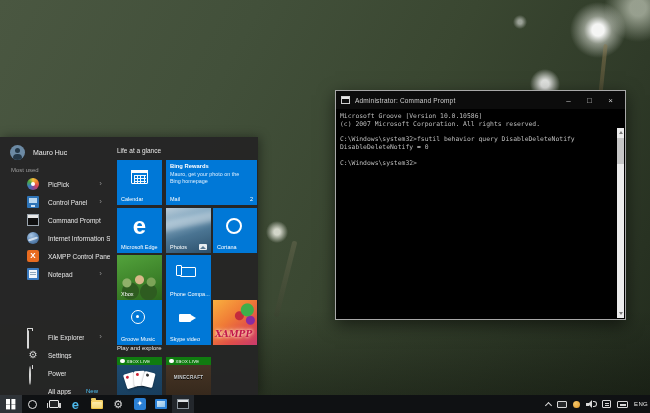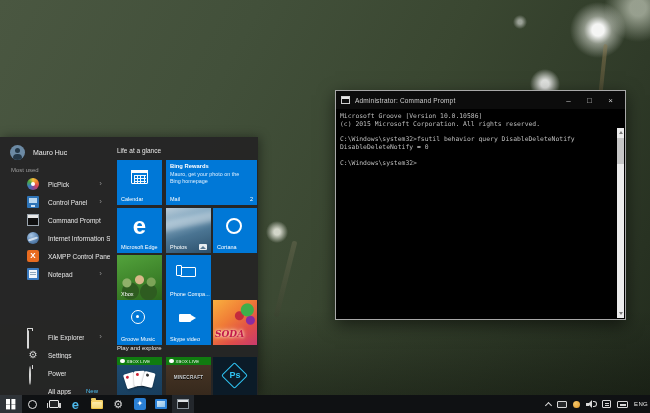--- a/index.html
+++ b/index.html
@@ -208,21 +208,21 @@
       <span class="cmd-title-icon"></span>
       <span class="cmd-title">Administrator: Command Prompt</span>
       <span class="cmd-controls">
         <span class="cmd-ctl">–</span>
         <span class="cmd-ctl">□</span>
         <span class="cmd-ctl">×</span>
       </span>
     </div>
     <div class="cmd-body">
       <div class="cmd-line">Microsoft Groove [Version 10.0.10586]</div>
-      <div class="cmd-line">(c) 2015 Microsoft Corporation. All rights reserved.</div>
+      <div class="cmd-line">(c) 2007 Microsoft Corporation. All rights reserved.</div>
       <div class="cmd-line"></div>
       <div class="cmd-line">C:\Windows\system32&gt;fsutil behavior query DisableDeleteNotify</div>
       <div class="cmd-line">DisableDeleteNotify = 0</div>
       <div class="cmd-line"></div>
       <div class="cmd-line">C:\Windows\system32&gt;</div>
       <div class="cmd-scrollbar">
         <span class="sb-arrow sb-up"></span>
         <span class="sb-thumb"></span>
         <span class="sb-arrow sb-down"></span>
       </div>
@@ -332,21 +332,21 @@
       <span class="groove-ring"></span>
       <span class="tile-label">Groove Music</span>
     </div>
 
     <div class="tile t-skype">
       <span class="skype-cam"></span>
       <span class="tile-label">Skype video</span>
     </div>
 
     <div class="tile t-soda">
-      <span class="soda-text">SODA</span>
+      <span class="soda-text">XAMPP</span>
     </div>
 
     <div class="tiles-header" style="left:117px; top:208px; font-size:6px;">Play and explore</div>
 
     <div class="tile t-solitaire">
       <span class="xbl-bar">
         <span class="xbl-ball"></span>
         <span class="xbl-text">XBOX LIVE</span>
       </span>
       <span class="card card1"></span>
@@ -355,24 +355,20 @@
     </div>
 
     <div class="tile t-minecraft">
       <span class="xbl-bar">
         <span class="xbl-ball"></span>
         <span class="xbl-text">XBOX LIVE</span>
       </span>
       <span class="mc-text">MINECRAFT</span>
     </div>
 
-    <div class="tile t-ps">
-      <span class="ps-diamond"></span>
-      <span class="ps-text">Ps</span>
-    </div>
 
   </div>
 
   <div class="taskbar">
     <div class="tb-btn tb-start">
       <span class="win-logo"></span>
     </div>
     <div class="tb-btn">
       <span class="tb-search-ring"></span>
     </div>

